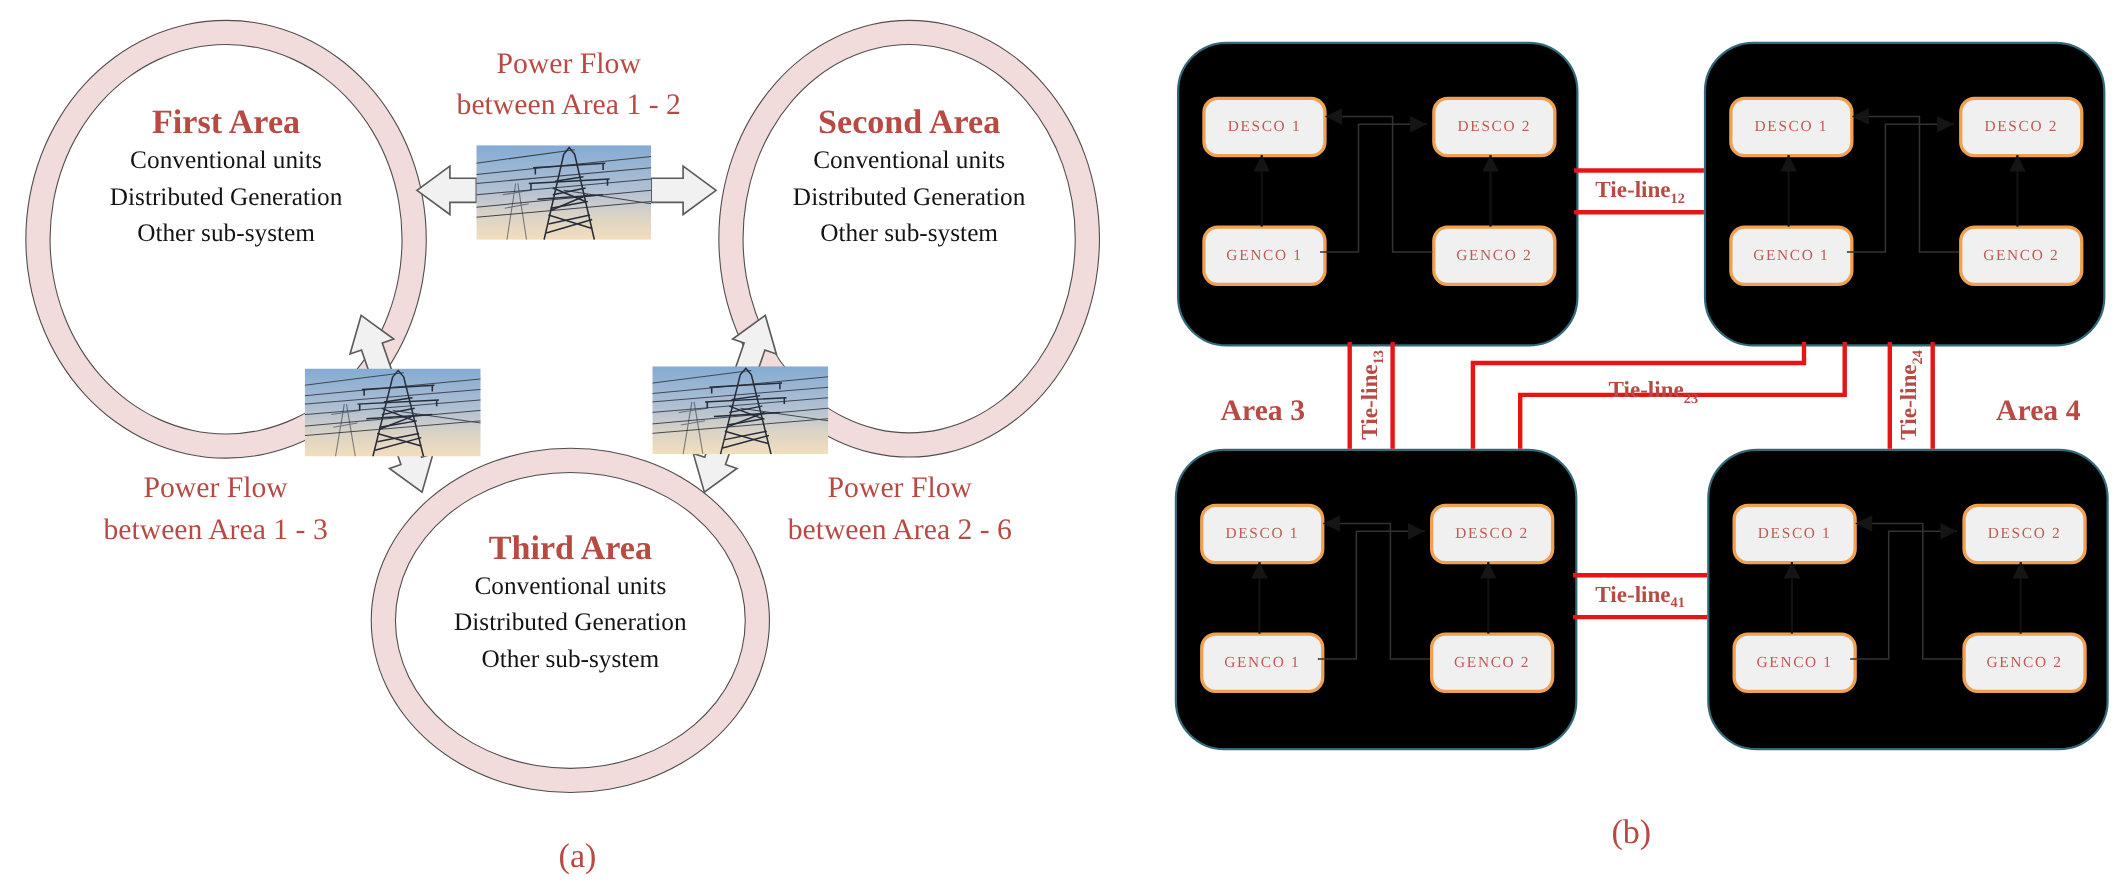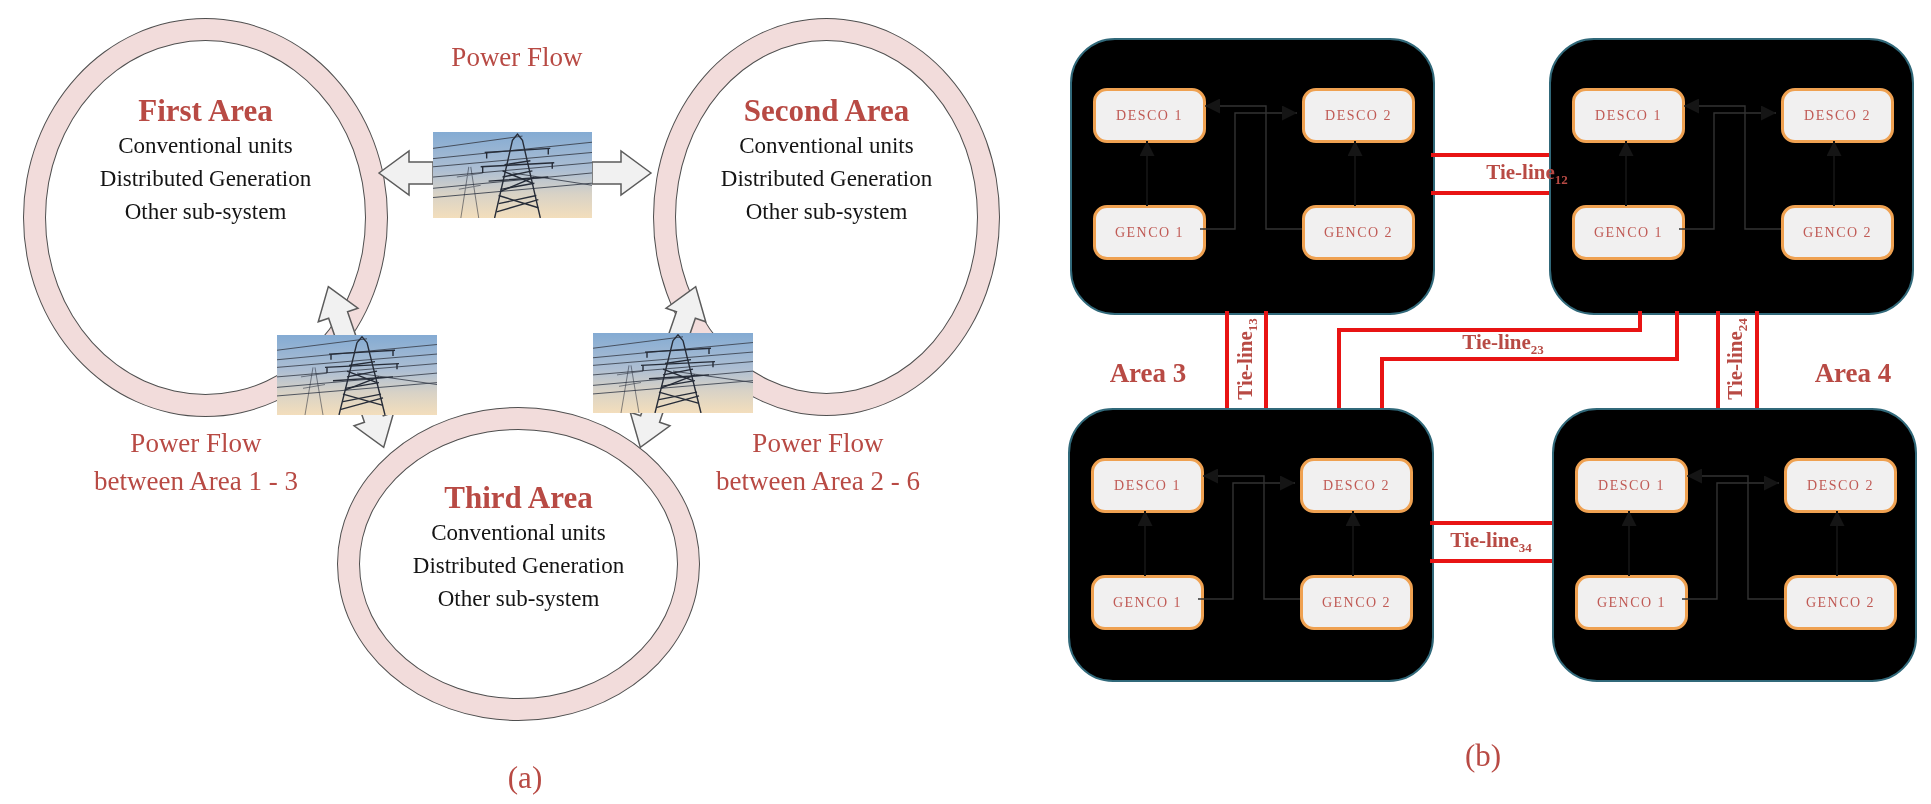--- a/index.html
+++ b/index.html
@@ -70,20 +70,21 @@
     <div class="ctext" style="top:71px;">
       <div class="ctitle">Third Area</div>
       <div class="cline">Conventional units</div>
       <div class="cline">Distributed Generation</div>
       <div class="cline">Other sub-system</div>
     </div>
   </div>
 
   <div class="flow-label" style="left:337px;top:38px;width:360px;">
     <div>Power Flow</div>
+    <div>between Area 1 - 2</div>
   </div>
   <div class="flow-label" style="left:16px;top:424px;width:360px;">
     <div>Power Flow</div>
     <div>between Area 1 - 3</div>
   </div>
   <div class="flow-label" style="left:638px;top:424px;width:360px;">
     <div>Power Flow</div>
     <div>between Area 2 - 6</div>
   </div>
 
@@ -114,25 +115,25 @@
     <div class="unit-box" style="left:230px;top:165px;">GENCO 2</div>
   </div>
 
   <div class="area-box" style="left:1552px;top:408px;width:361px;height:270px;">
     <div class="unit-box" style="left:21px;top:48px;">DESCO 1</div>
     <div class="unit-box" style="left:230px;top:48px;">DESCO 2</div>
     <div class="unit-box" style="left:21px;top:165px;">GENCO 1</div>
     <div class="unit-box" style="left:230px;top:165px;">GENCO 2</div>
   </div>
 
-  <div class="tie-label" style="left:1491px;top:174px;margin-left:36px;"><span>Tie-line</span><sub>12</sub></div>
+  <div class="tie-label" style="left:1491px;top:174px;"><span>Tie-line</span><sub>12</sub></div>
   <div class="tie-label vert" style="left:1247px;top:359px;"><span>Tie-line</span><sub>13</sub></div>
-  <div class="tie-label" style="left:1503px;top:344px;text-align:center;"><span>Tie-line</span><sub>23</sub></div>
+  <div class="tie-label" style="left:1503px;top:356px;text-align:center;"><span>Tie-line</span><sub>23</sub></div>
   <div class="tie-label vert" style="left:1737px;top:359px;"><span>Tie-line</span><sub>24</sub></div>
-  <div class="tie-label" style="left:1491px;top:542px;"><span>Tie-line</span><sub>34</sub></div>
+  <div class="tie-label" style="left:1491px;top:542px;"><span>Tie-line</span><sub>41</sub></div>
 
   <svg id="overlay" width="1931" height="804" viewBox="0 0 1931 804">
     <defs>
       <marker id="ah" viewBox="0 0 10 10" refX="10" refY="5" markerWidth="20" markerHeight="15" markerUnits="userSpaceOnUse" orient="auto">
         <path d="M0,0 L10,5 L0,10 z" fill="#151515"></path>
       </marker>
     </defs>
 
     <g fill="#f1f1f1" stroke="#5b5b5b" stroke-width="1.5" stroke-linejoin="miter">
       <polygon points="379,173 409,151 409,162 433,162 433,184 409,184 409,195"></polygon>

